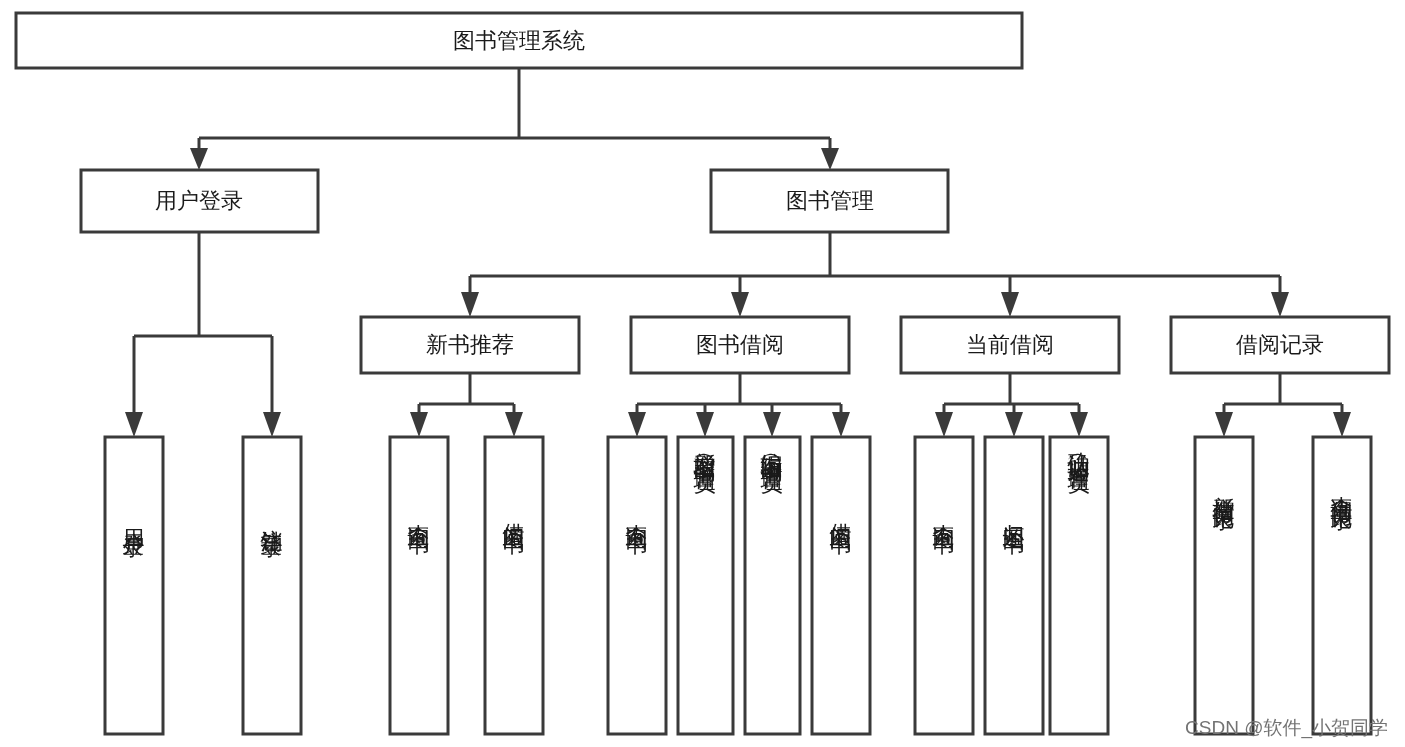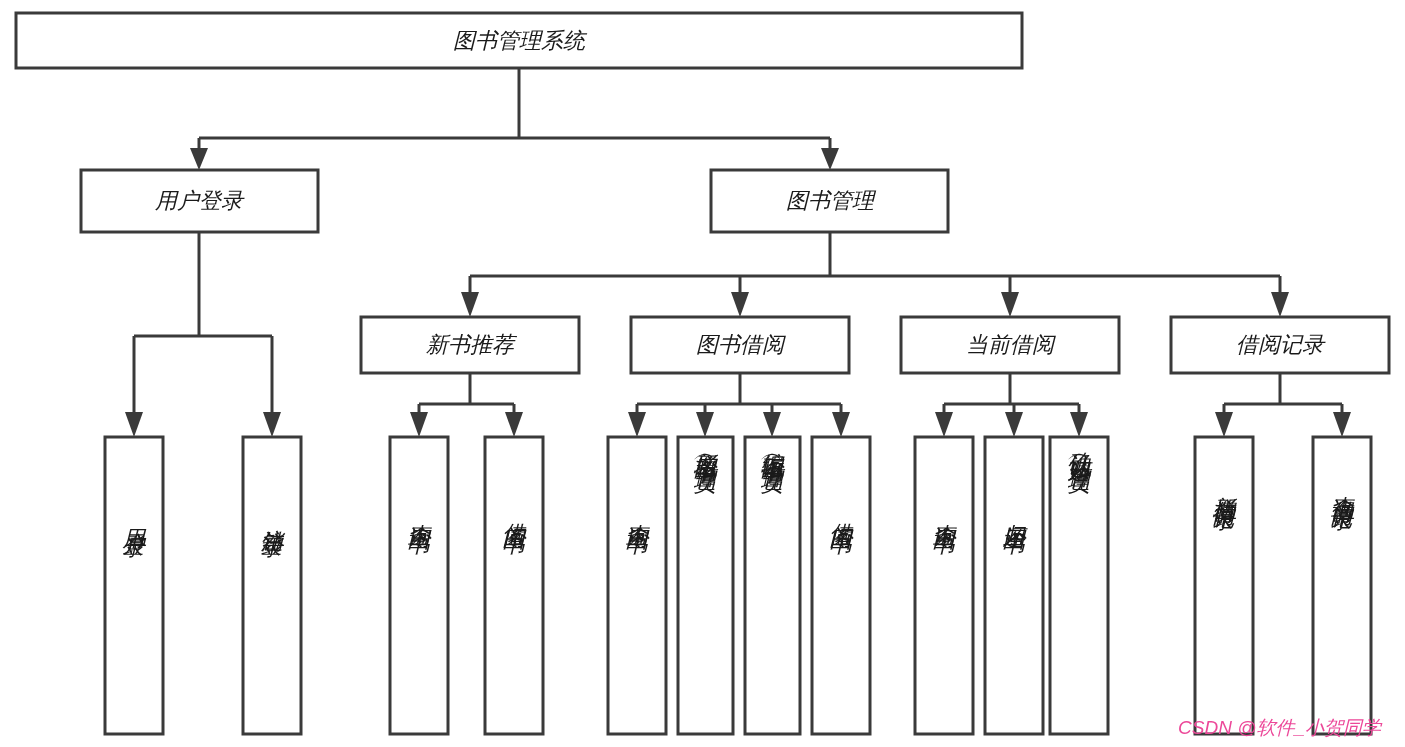--- a/index.html
+++ b/index.html
@@ -9,21 +9,20 @@
   }
   body {
     font-family: "Liberation Sans", "DejaVu Sans", sans-serif;
   }
   #diagram-root {
     position: relative;
     width: 1405px;
     height: 747px;
     background: #ffffff;
     overflow: hidden;
-    font-style: italic;
   }
   svg#flowchart {
     position: absolute;
     left: 0;
     top: 0;
     width: 1405px;
     height: 747px;
   }
   .node-rect {
     fill: #ffffff;
@@ -51,25 +50,25 @@
     font-family: "Liberation Sans", "DejaVu Sans", sans-serif;
     font-size: 22px;
     fill: #1a1a1a;
     writing-mode: vertical-rl;
     text-orientation: upright;
     glyph-orientation-vertical: 0;
     letter-spacing: 3px;
   }
   .watermark-text {
     position: absolute;
-    right: 24px;
+    right: 17px;
     bottom: 6px;
     font-family: "Liberation Sans", "DejaVu Sans", sans-serif;
     font-size: 19px;
-    color: #ec4899;
+    color: #737373;
     white-space: nowrap;
     pointer-events: none;
   }
 </style>
 </head>
 <body>
 
 <div id="diagram-root">
 
   <svg id="flowchart" viewBox="0 0 1405 747">

